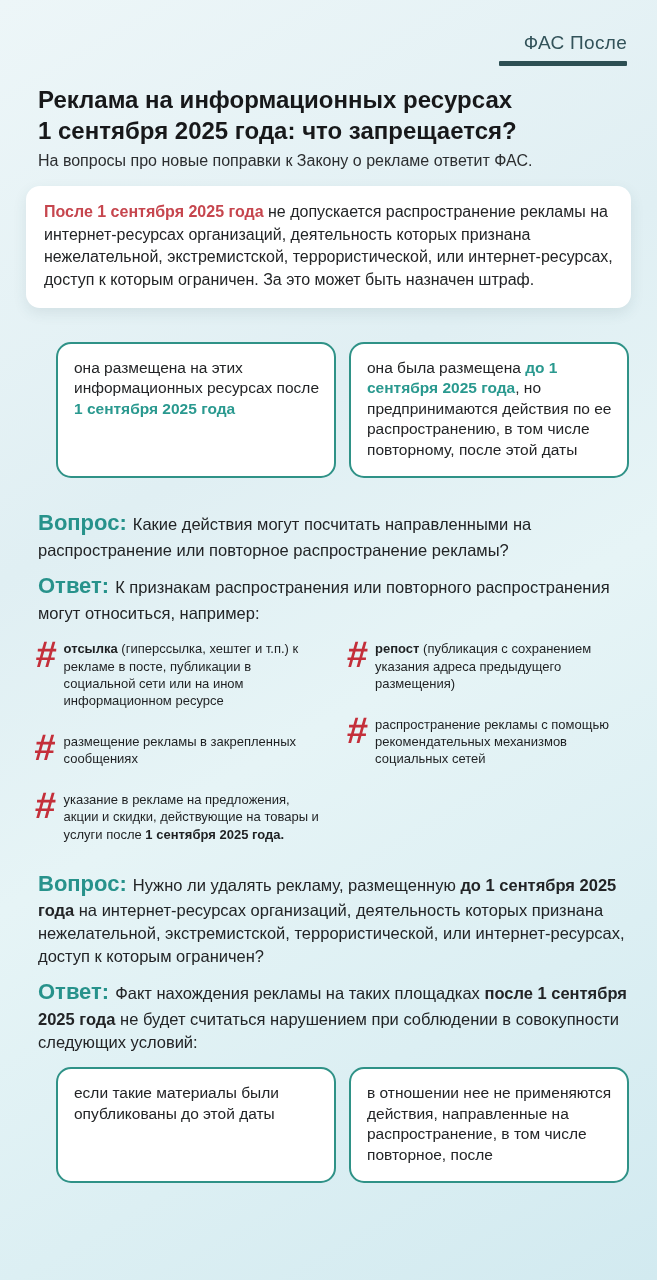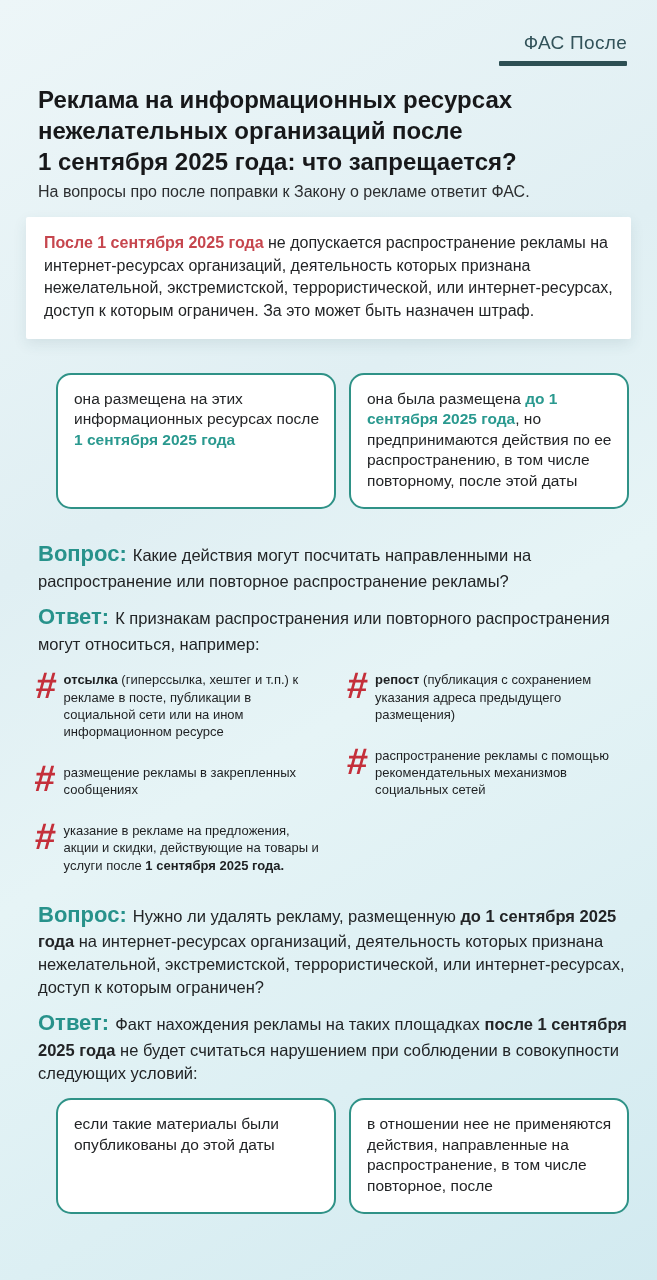--- a/index.html
+++ b/index.html
@@ -20,21 +20,21 @@
   .brand { display: flex; flex-direction: column; align-items: flex-end; margin: 8px 4px 18px 0; }
   .brand-text { font-size: 19px; font-weight: 500; color: #33535a; letter-spacing: .3px; }
   .brand-underline { width: 128px; height: 5px; background: #2d4f53; margin-top: 7px; border-radius: 1px; }
   
   .title { margin: 4px 0 6px 12px; }
   .title .tl { display: block; font-size: 24px; line-height: 31px; font-weight: 700; color: #17181a; }
   .subtitle { margin: 4px 0 16px 12px; font-size: 16px; color: #2c2e30; }
   
   .card {
     background: #ffffff;
-    border-radius: 2px;
+    border-radius: 14px;
     box-shadow: 0 5px 14px rgba(40,80,90,.10);
     padding: 15px 18px 16px 18px;
     font-size: 16px;
     line-height: 1.42;
     margin: 0 0 34px 0;
   }
   .red-strong { color: #c6464e; font-weight: 700; }
   
   .qa { margin: 0 4px 14px 12px; }
   .qa-line { font-size: 16.5px; line-height: 1.38; margin-bottom: 10px; }
@@ -70,24 +70,23 @@
 
 <div class="page">
 
   <div class="brand">
     <div class="brand-text">ФАС После</div>
     <div class="brand-underline"></div>
   </div>
 
   <h1 class="title">
     <span class="tl">Реклама на информационных ресурсах</span>
-    <span class="tl">нежелательных организаций после</span>
     <span class="tl">1 сентября 2025 года: что запрещается?</span>
   </h1>
-  <div class="subtitle">На вопросы про после поправки к Закону о рекламе ответит ФАС.</div>
+  <div class="subtitle">На вопросы про новые поправки к Закону о рекламе ответит ФАС.</div>
 
   <div class="card">
     <span class="red-strong">После 1 сентября 2025 года</span><span> не допускается распространение рекламы на интернет-ресурсах организаций, деятельность которых признана нежелательной, экстремистской, террористической, или интернет-ресурсах, доступ к которым ограничен. За это может быть назначен штраф.</span>
   </div>
 
 
   <div class="boxes">
     <div class="tbox">
       <span>она размещена на этих информационных ресурсах после </span><span class="teal-strong">1 сентября 2025 года</span>
     </div>

